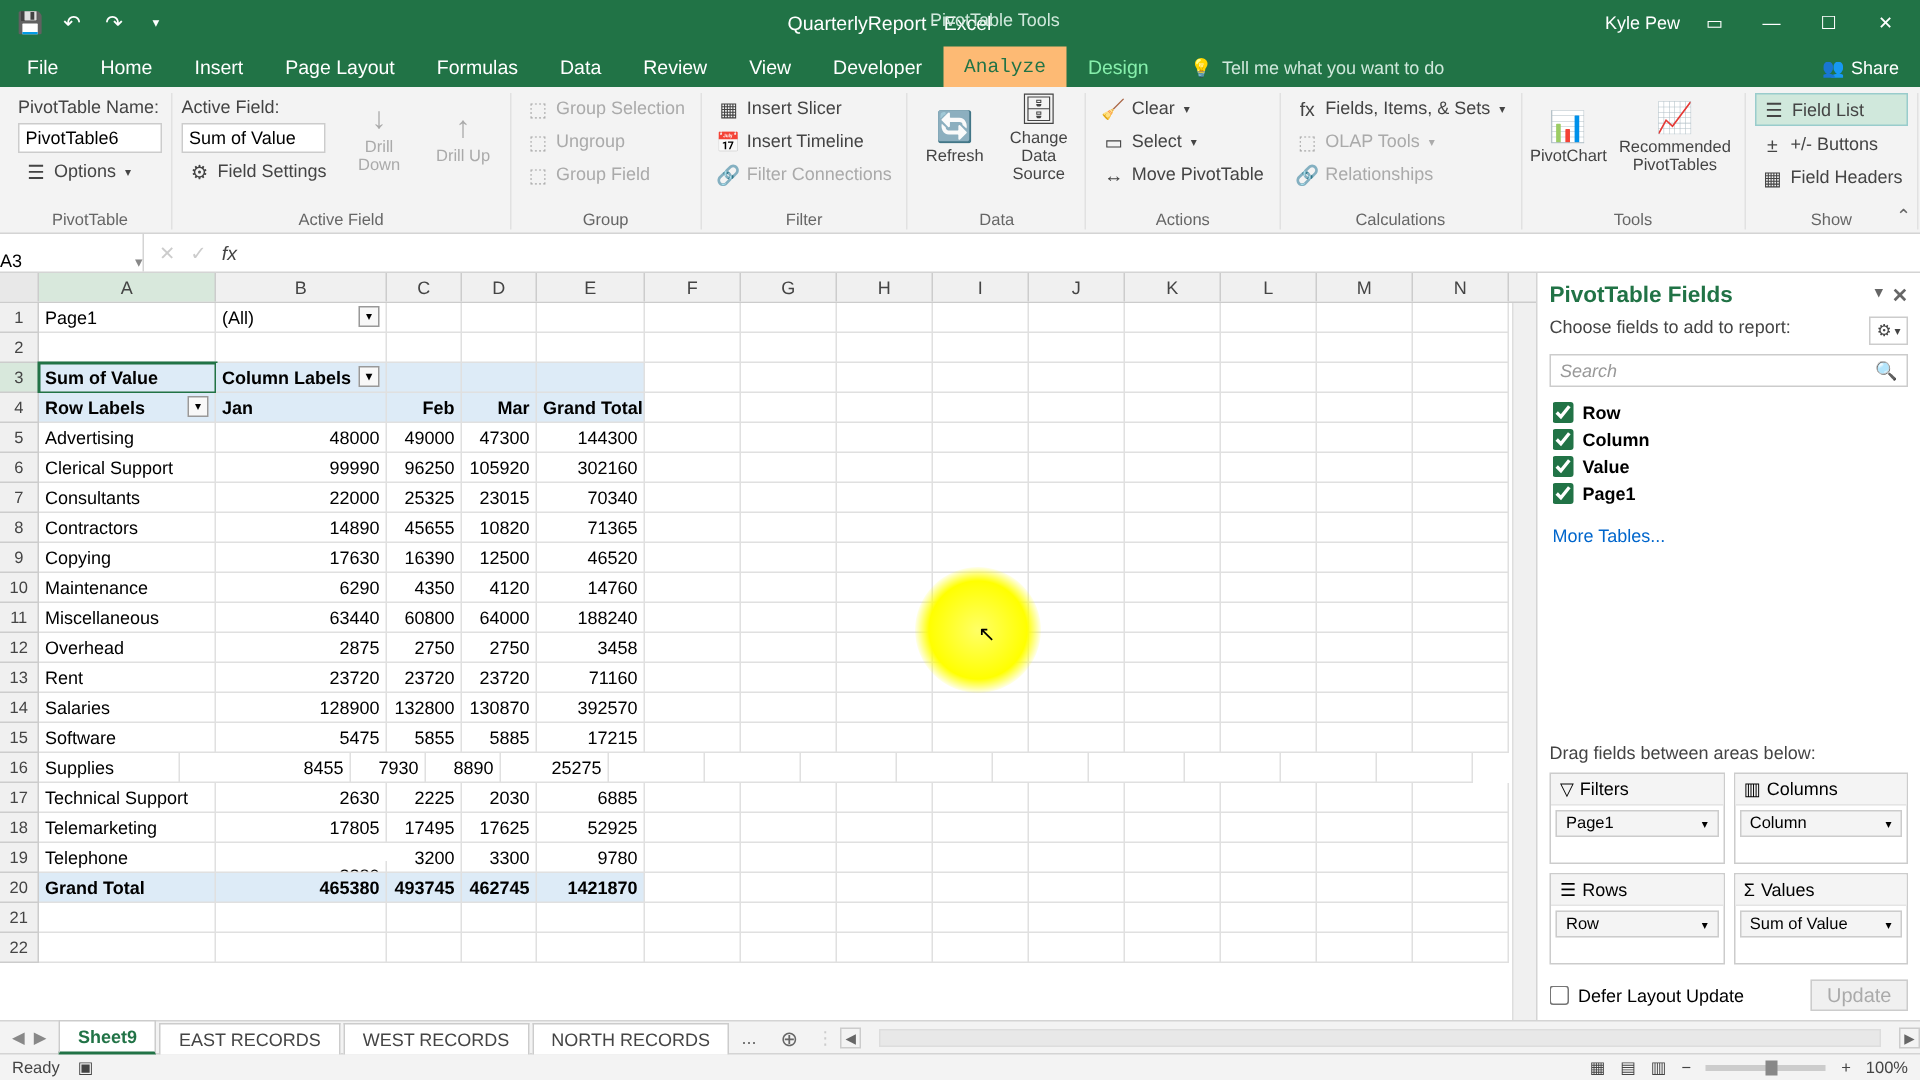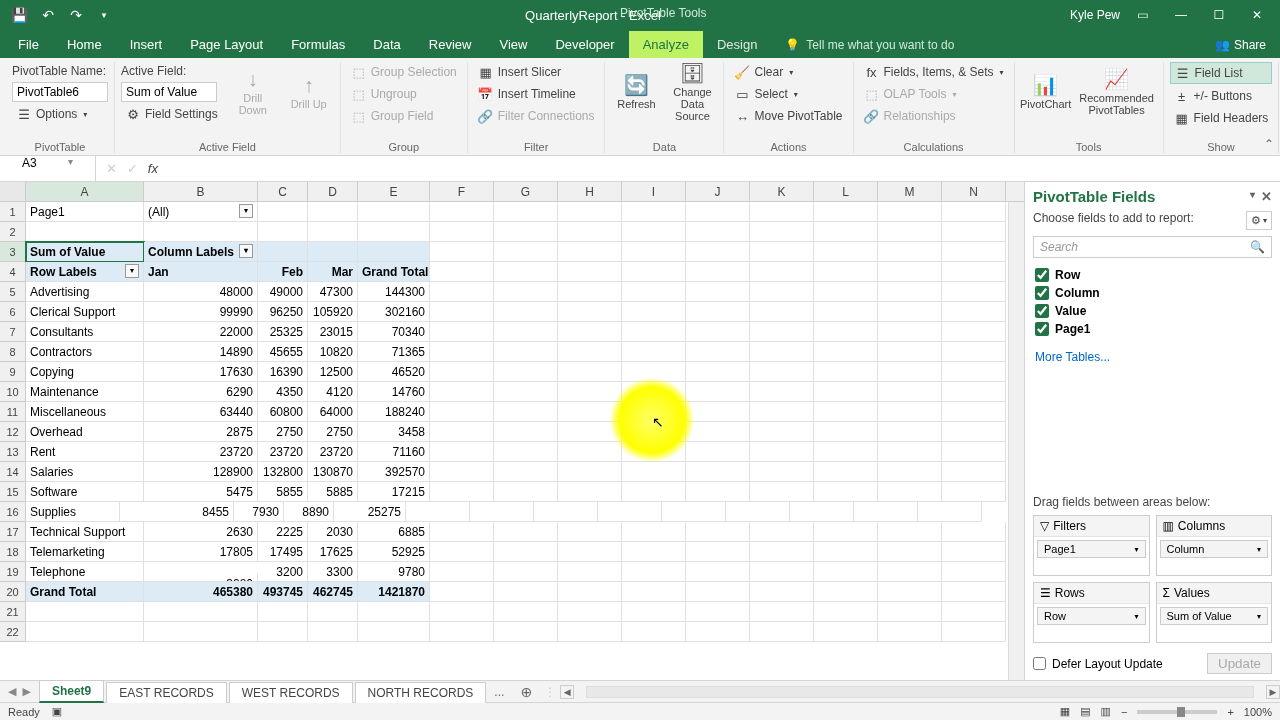--- a/index.html
+++ b/index.html
@@ -11,22 +11,22 @@
 .qat-btn { width: 24px; height: 24px; display: flex; align-items: center; justify-content: center; color: #fff; font-size: 14px; }
 .titlebar-center { flex: 1; text-align: center; font-size: 13px; }
 .titlebar-tools { position: absolute; left: 620px; font-size: 12px; top: 6px; color: #d0e8dc; }
 .titlebar-right { display: flex; align-items: center; gap: 8px; padding-right: 8px; }
 .win-btn { width: 30px; height: 24px; display: flex; align-items: center; justify-content: center; color: #fff; font-size: 12px; }
 
 
 .ribbon-tabs { height: 28px; background: #217346; display: flex; align-items: flex-end; padding-left: 4px; }
 .ribbon-tab { padding: 6px 14px; color: #fff; font-size: 13px; cursor: pointer; }
 .ribbon-tab.active { background: #fff; color: #217346; }
-.ribbon-tab.context { color: #e5e5e5; }
-.ribbon-tab.context.active { background: #bef264; color: #217346; }
+.ribbon-tab.context { color: #86efac; }
+.ribbon-tab.context.active { background: #fdba74; color: #217346; font-family: Liberation Mono, monospace; }
 .tell-me { flex: 1; padding: 6px 14px; color: #d0e8dc; display: flex; align-items: center; gap: 6px; }
 .share { padding: 6px 14px; color: #fff; display: flex; align-items: center; gap: 4px; }
 
 
 .ribbon { height: 98px; background: #f3f3f3; border-bottom: 1px solid #d4d4d4; display: flex; align-items: stretch; padding: 4px 6px 2px; gap: 0; position: relative; }
 .ribbon-group { display: flex; flex-direction: column; justify-content: space-between; padding: 0 6px; border-right: 1px solid #e1e1e1; }
 .ribbon-group:last-child { border-right: none; }
 .ribbon-group-body { display: flex; gap: 6px; align-items: flex-start; flex: 1; }
 .ribbon-group-label { text-align: center; font-size: 11px; color: #666; padding-top: 2px; }
 .ribbon-col { display: flex; flex-direction: column; gap: 2px; }
@@ -35,21 +35,21 @@
 .ribbon-input { border: 1px solid #ccc; background: #fff; padding: 2px 4px; font-size: 12px; width: 96px; }
 .ribbon-label { font-size: 12px; color: #444; padding: 2px 0; }
 .ribbon-bigbtn { display: flex; flex-direction: column; align-items: center; justify-content: center; width: 50px; height: 60px; font-size: 11px; color: #444; text-align: center; line-height: 1.1; gap: 2px; }
 .ribbon-bigbtn.disabled { color: #aaa; }
 .ribbon-bigbtn .ico { font-size: 20px; }
 .ribbon-icon { width: 16px; height: 16px; display: inline-flex; align-items: center; justify-content: center; font-size: 13px; }
 .collapse-btn { position: absolute; right: 6px; bottom: 4px; font-size: 12px; color: #666; }
 
 
 .formula-bar { height: 26px; border-bottom: 1px solid #d4d4d4; display: flex; align-items: center; background: #fff; }
-.name-box { width: 96px; border-right: 1px solid #d4d4d4; padding: 0 22px; height: 100%; display: flex; align-items: flex-start; justify-content: space-between; }
+.name-box { width: 96px; border-right: 1px solid #d4d4d4; padding: 0 0; height: 100%; display: flex; align-items: flex-end; justify-content: space-between; }
 .name-box-dd { color: #888; font-size: 10px; }
 .fbar-btns { display: flex; gap: 10px; padding: 0 10px; color: #ccc; font-size: 13px; }
 .fbar-input { flex: 1; padding: 0 6px; }
 
 
 .main { display: flex; height: 498px; }
 .grid-area { flex: 1; display: flex; flex-direction: column; position: relative; }
 .col-headers { display: flex; height: 20px; background: #f0f0f0; border-bottom: 1px solid #ccc; }
 .corner { width: 26px; border-right: 1px solid #ccc; background: #e8e8e8; }
 .col-h { border-right: 1px solid #ccc; text-align: center; font-size: 12px; color: #444; line-height: 20px; background: #f0f0f0; }

